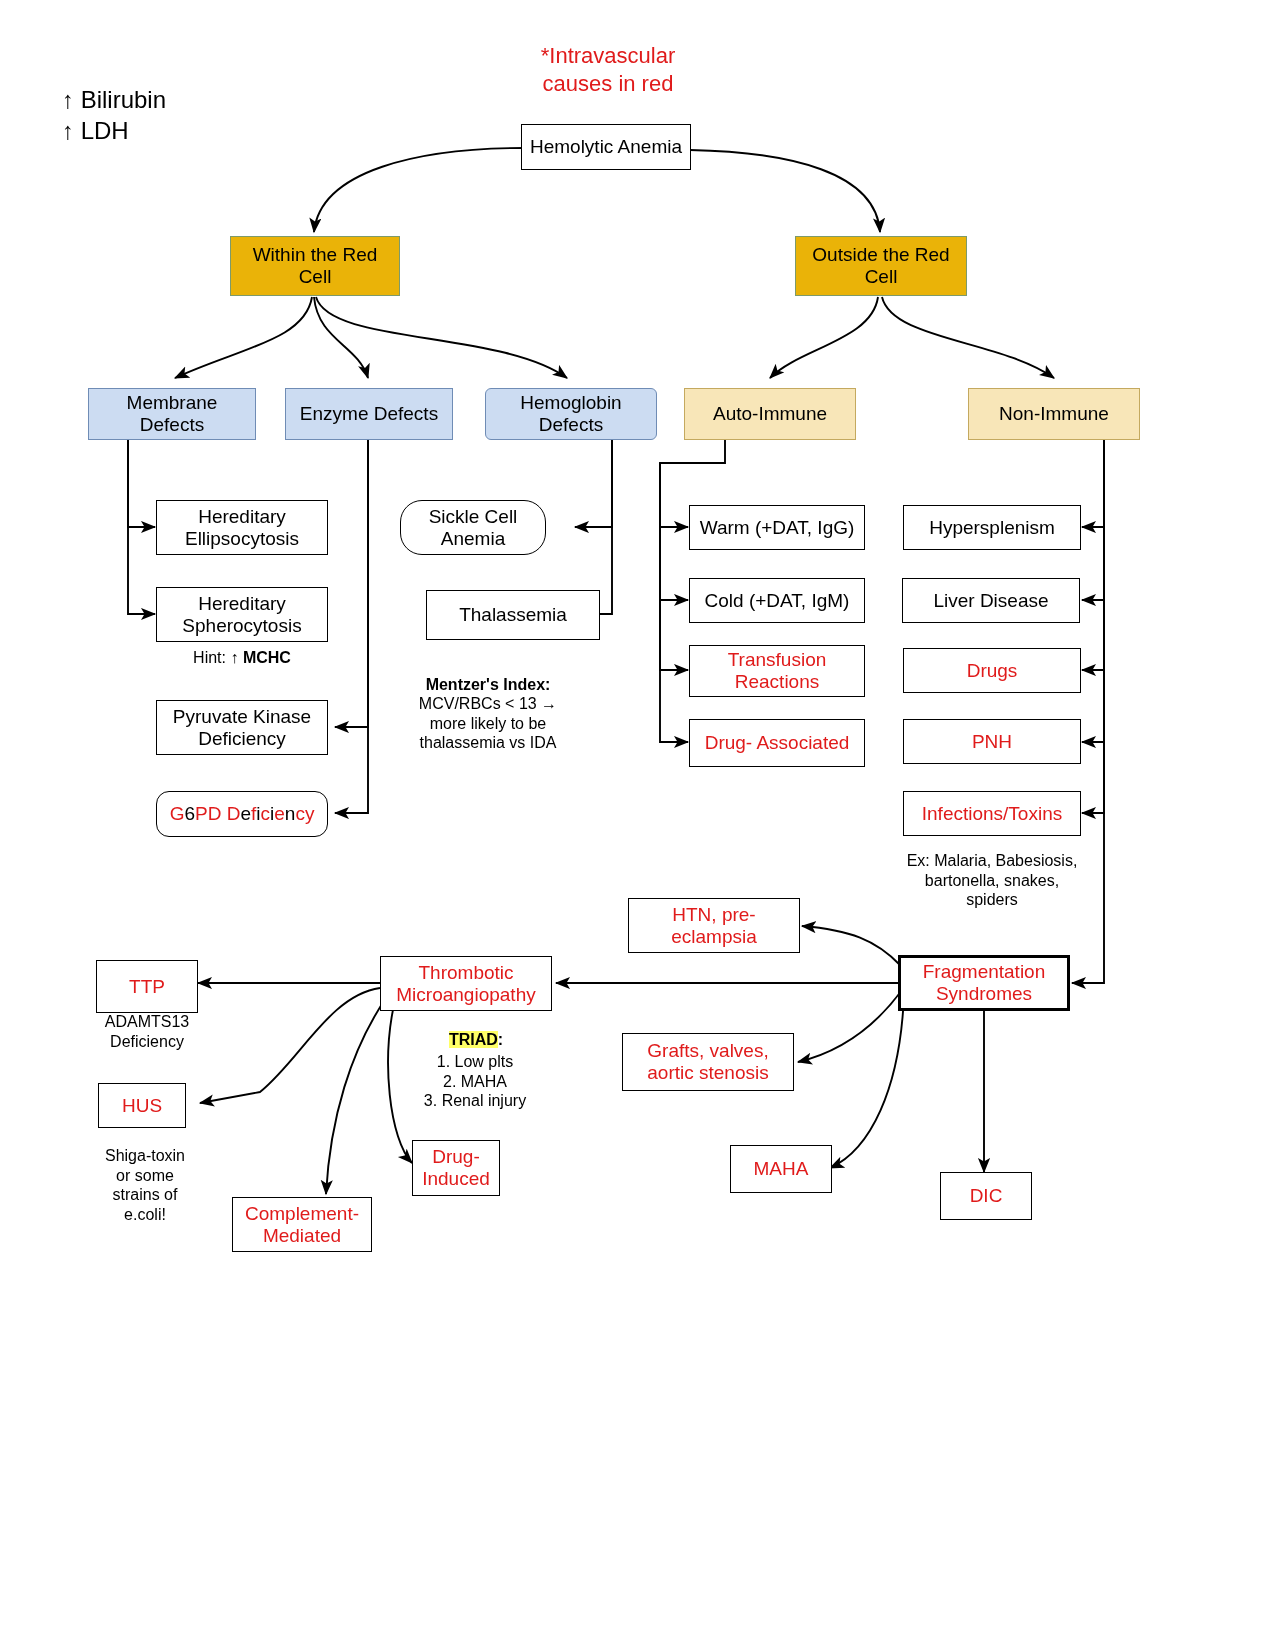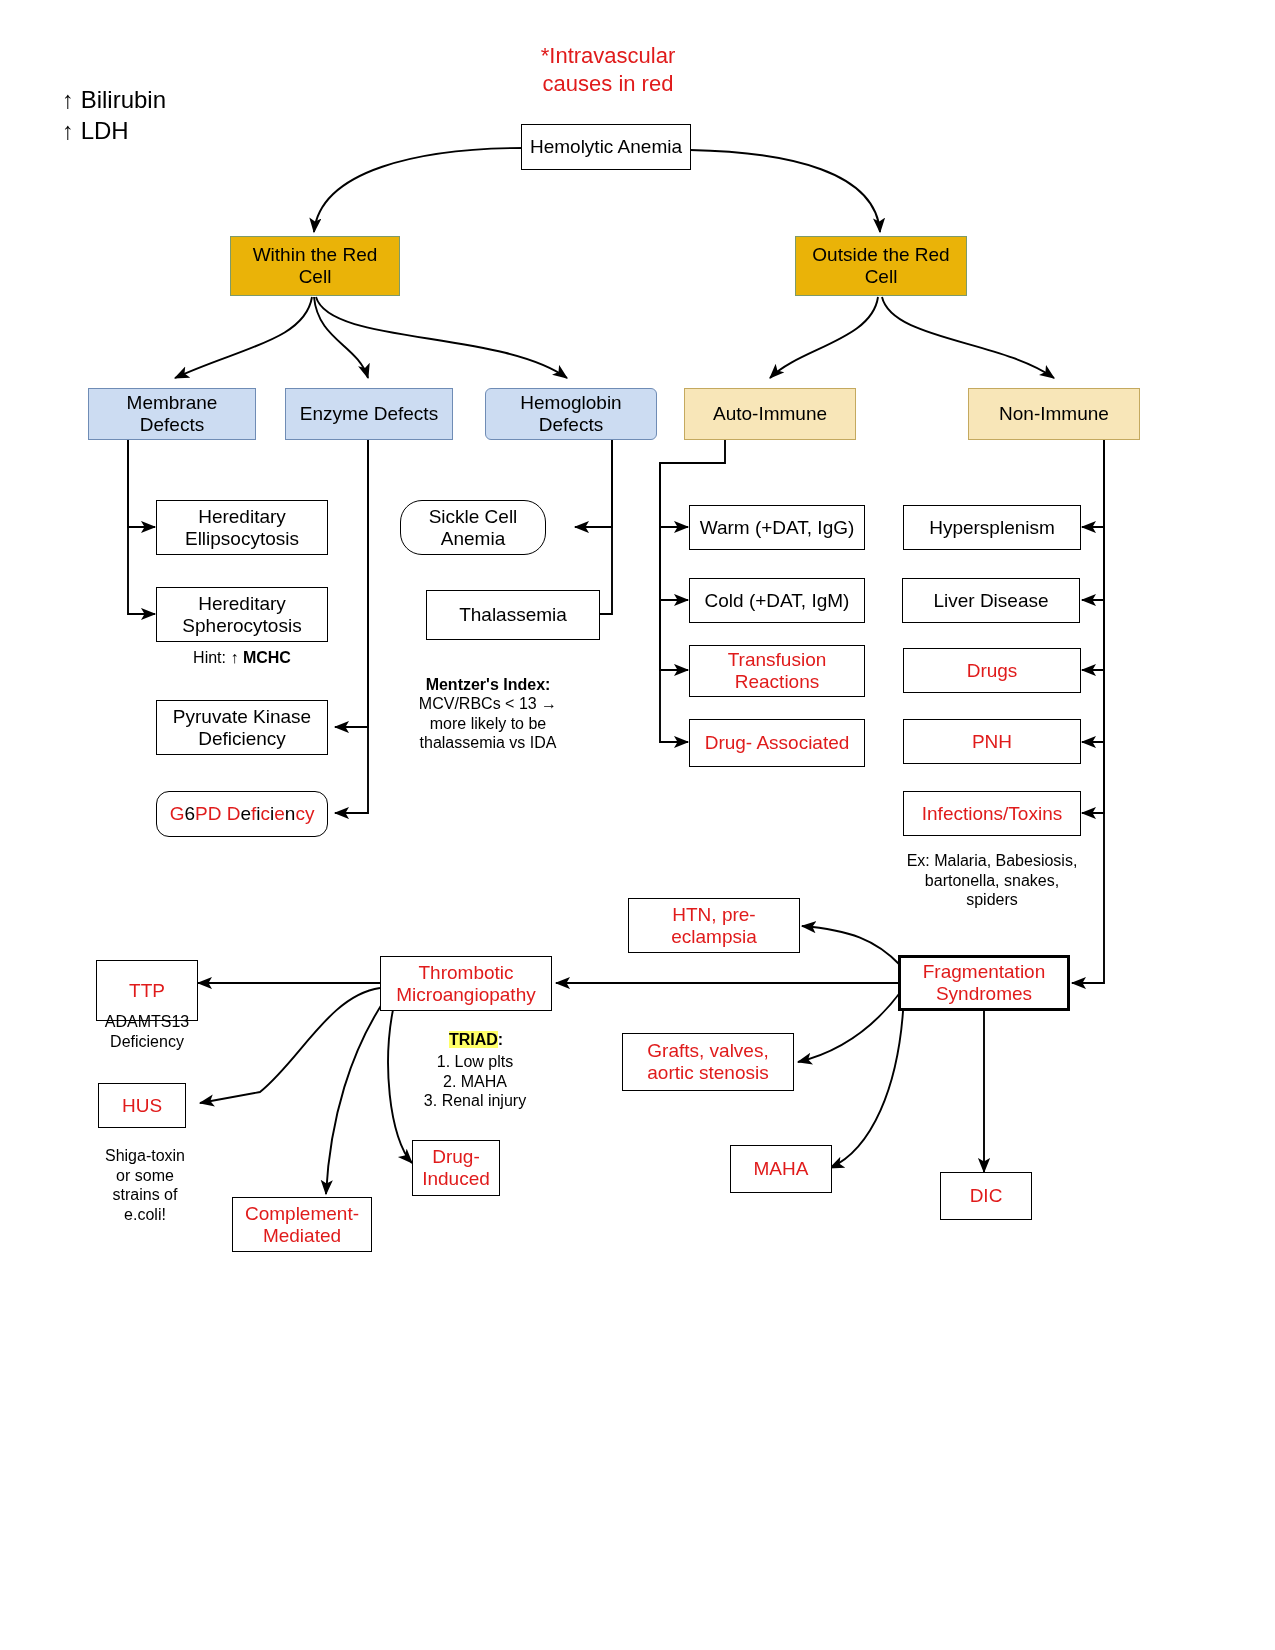--- a/index.html
+++ b/index.html
@@ -178,21 +178,21 @@
 
   <div class="node red" style="left:380px; top:956px; width:172px; height:55px;">Thrombotic Microangiopathy</div>
 
   <div class="note" style="left:406px; top:1030px; width:140px;">
     <span class="hl">TRIAD</span><span class="b">:</span>
   </div>
   <div class="note" style="left:400px; top:1052px; width:150px; white-space:pre-line;">1. Low plts
 2. MAHA
 3. Renal injury</div>
 
-  <div class="node red" style="left:96px; top:960px; width:102px; height:61px;">TTP</div>
+  <div class="node red" style="left:96px; top:960px; width:102px; height:53px;">TTP</div>
   <div class="note" style="left:88px; top:1012px; width:118px; white-space:pre-line;">ADAMTS13
 Deficiency</div>
 
   <div class="node red" style="left:98px; top:1083px; width:88px; height:45px;">HUS</div>
   <div class="note" style="left:86px; top:1146px; width:118px; white-space:pre-line;">Shiga-toxin
 or some
 strains of
 e.coli!</div>
 
   <div class="node red" style="left:232px; top:1197px; width:140px; height:55px;">Complement-Mediated</div>

